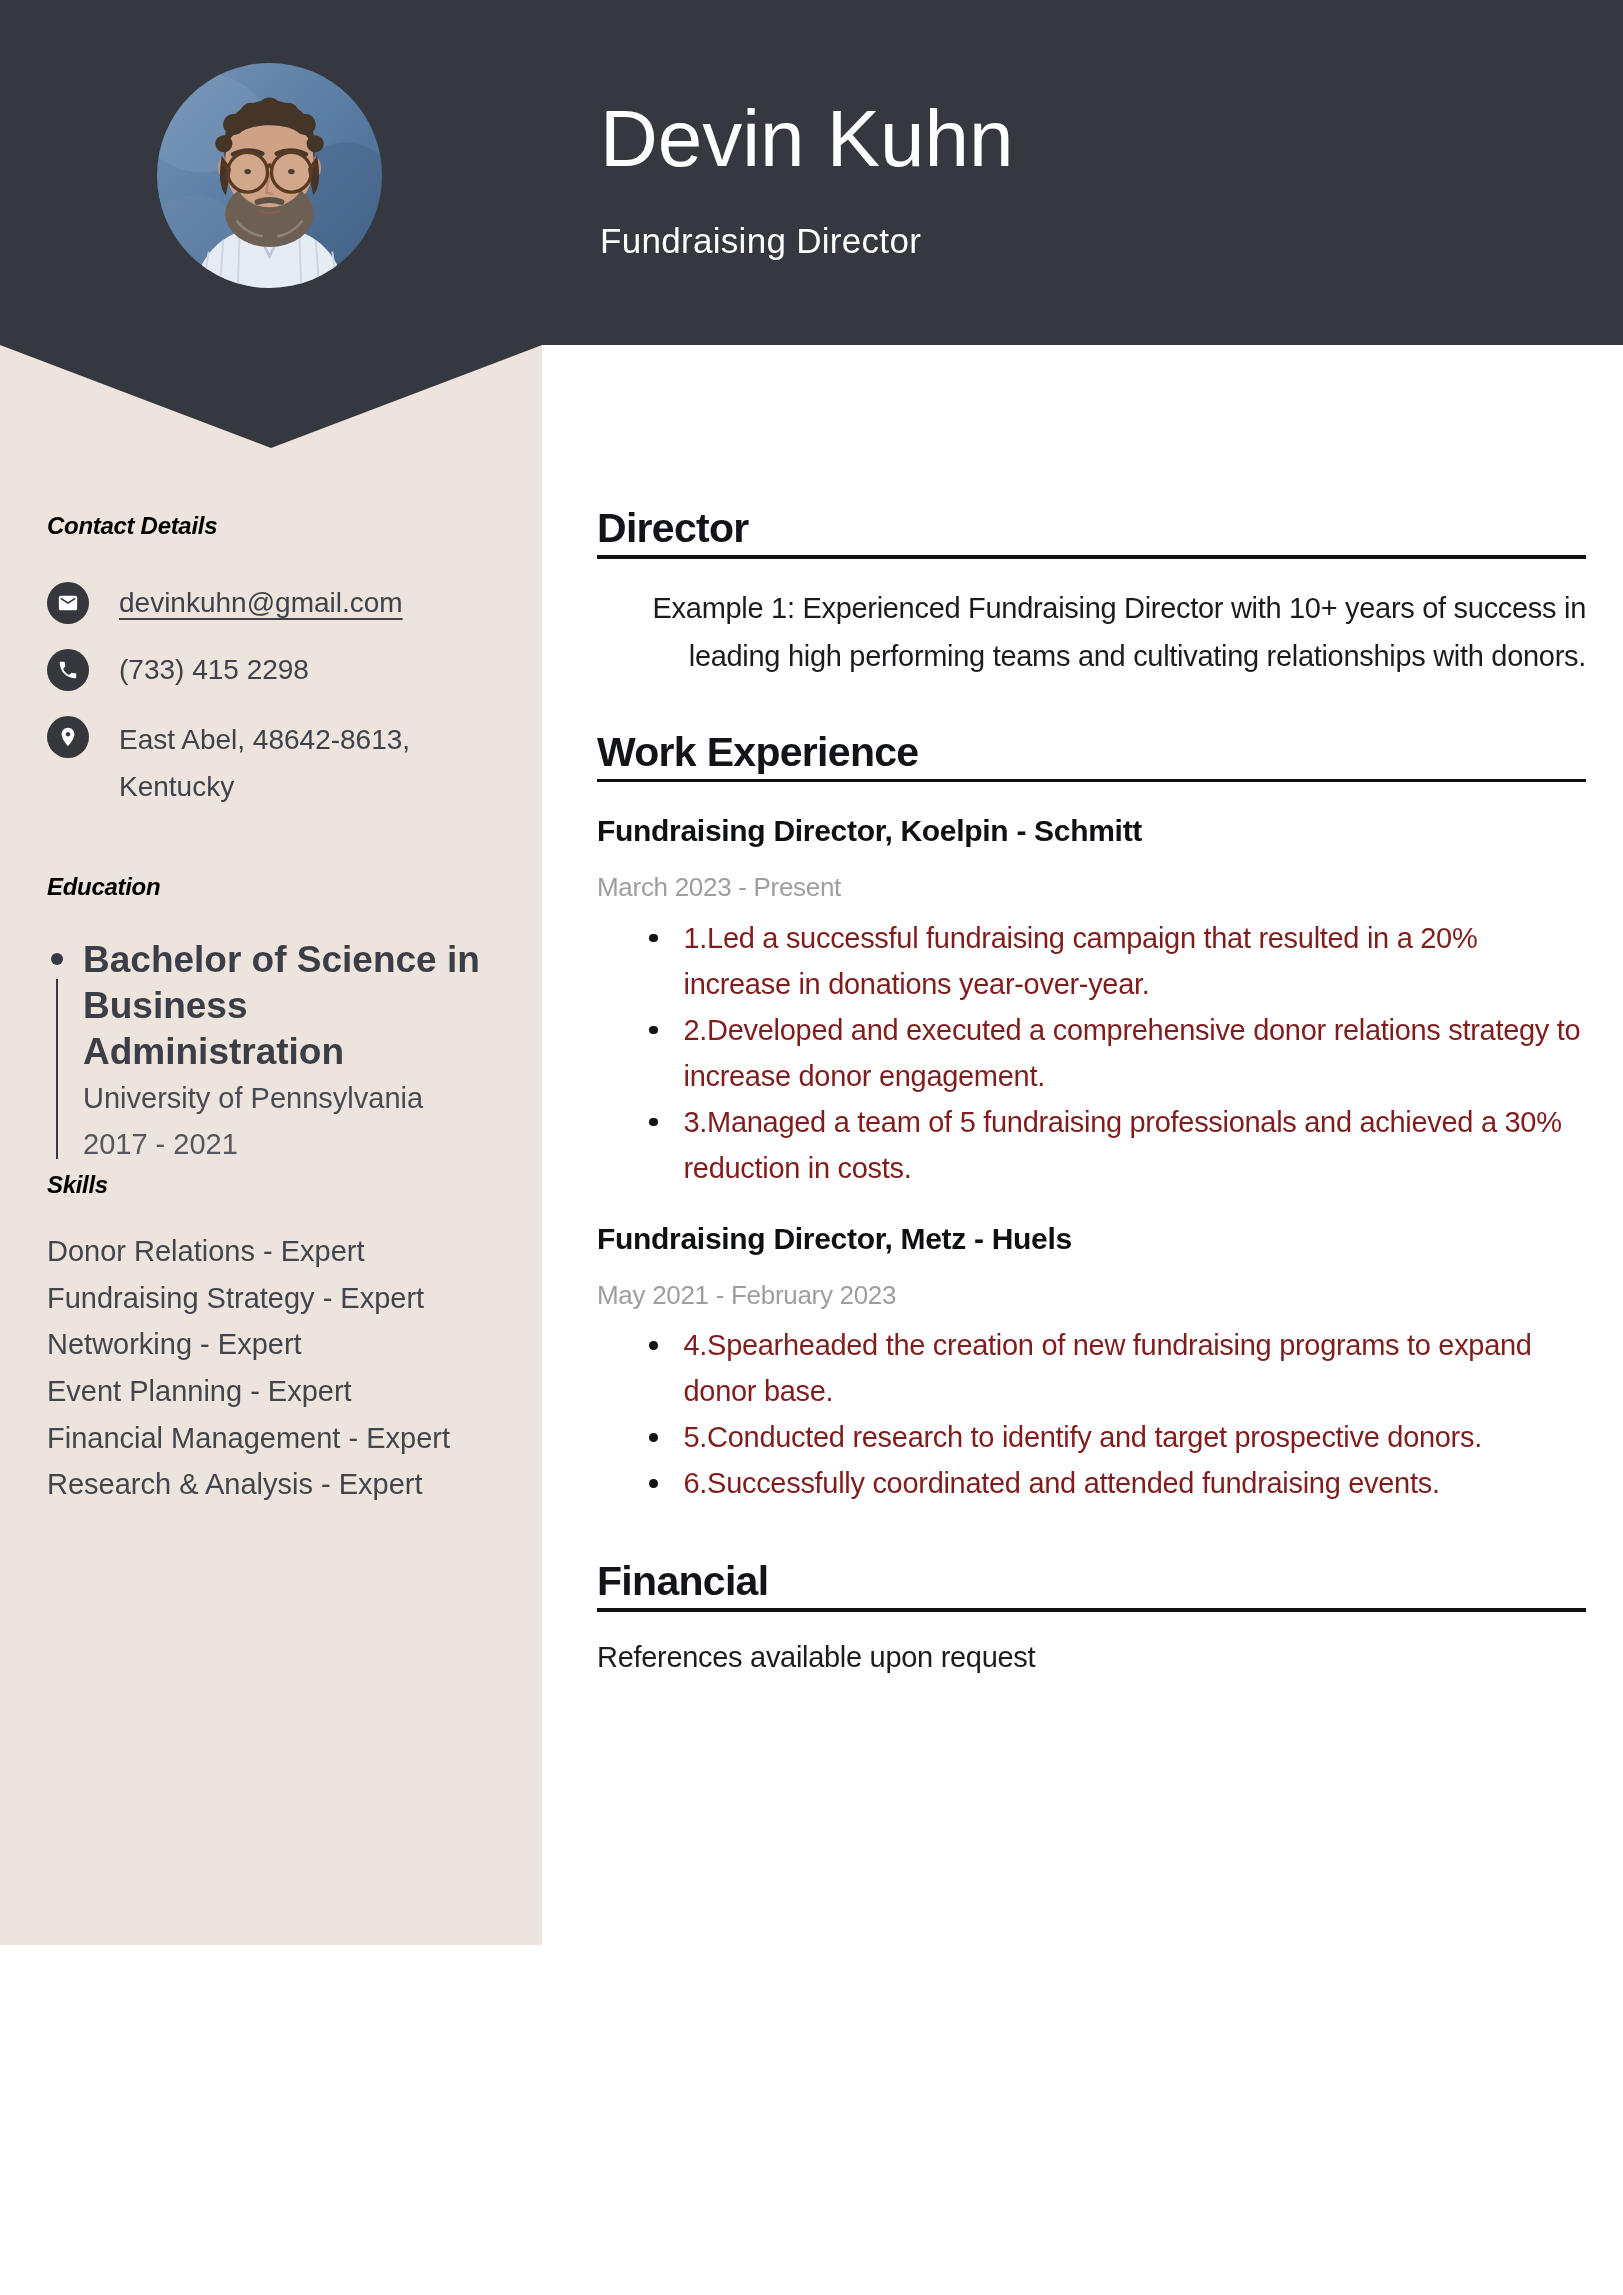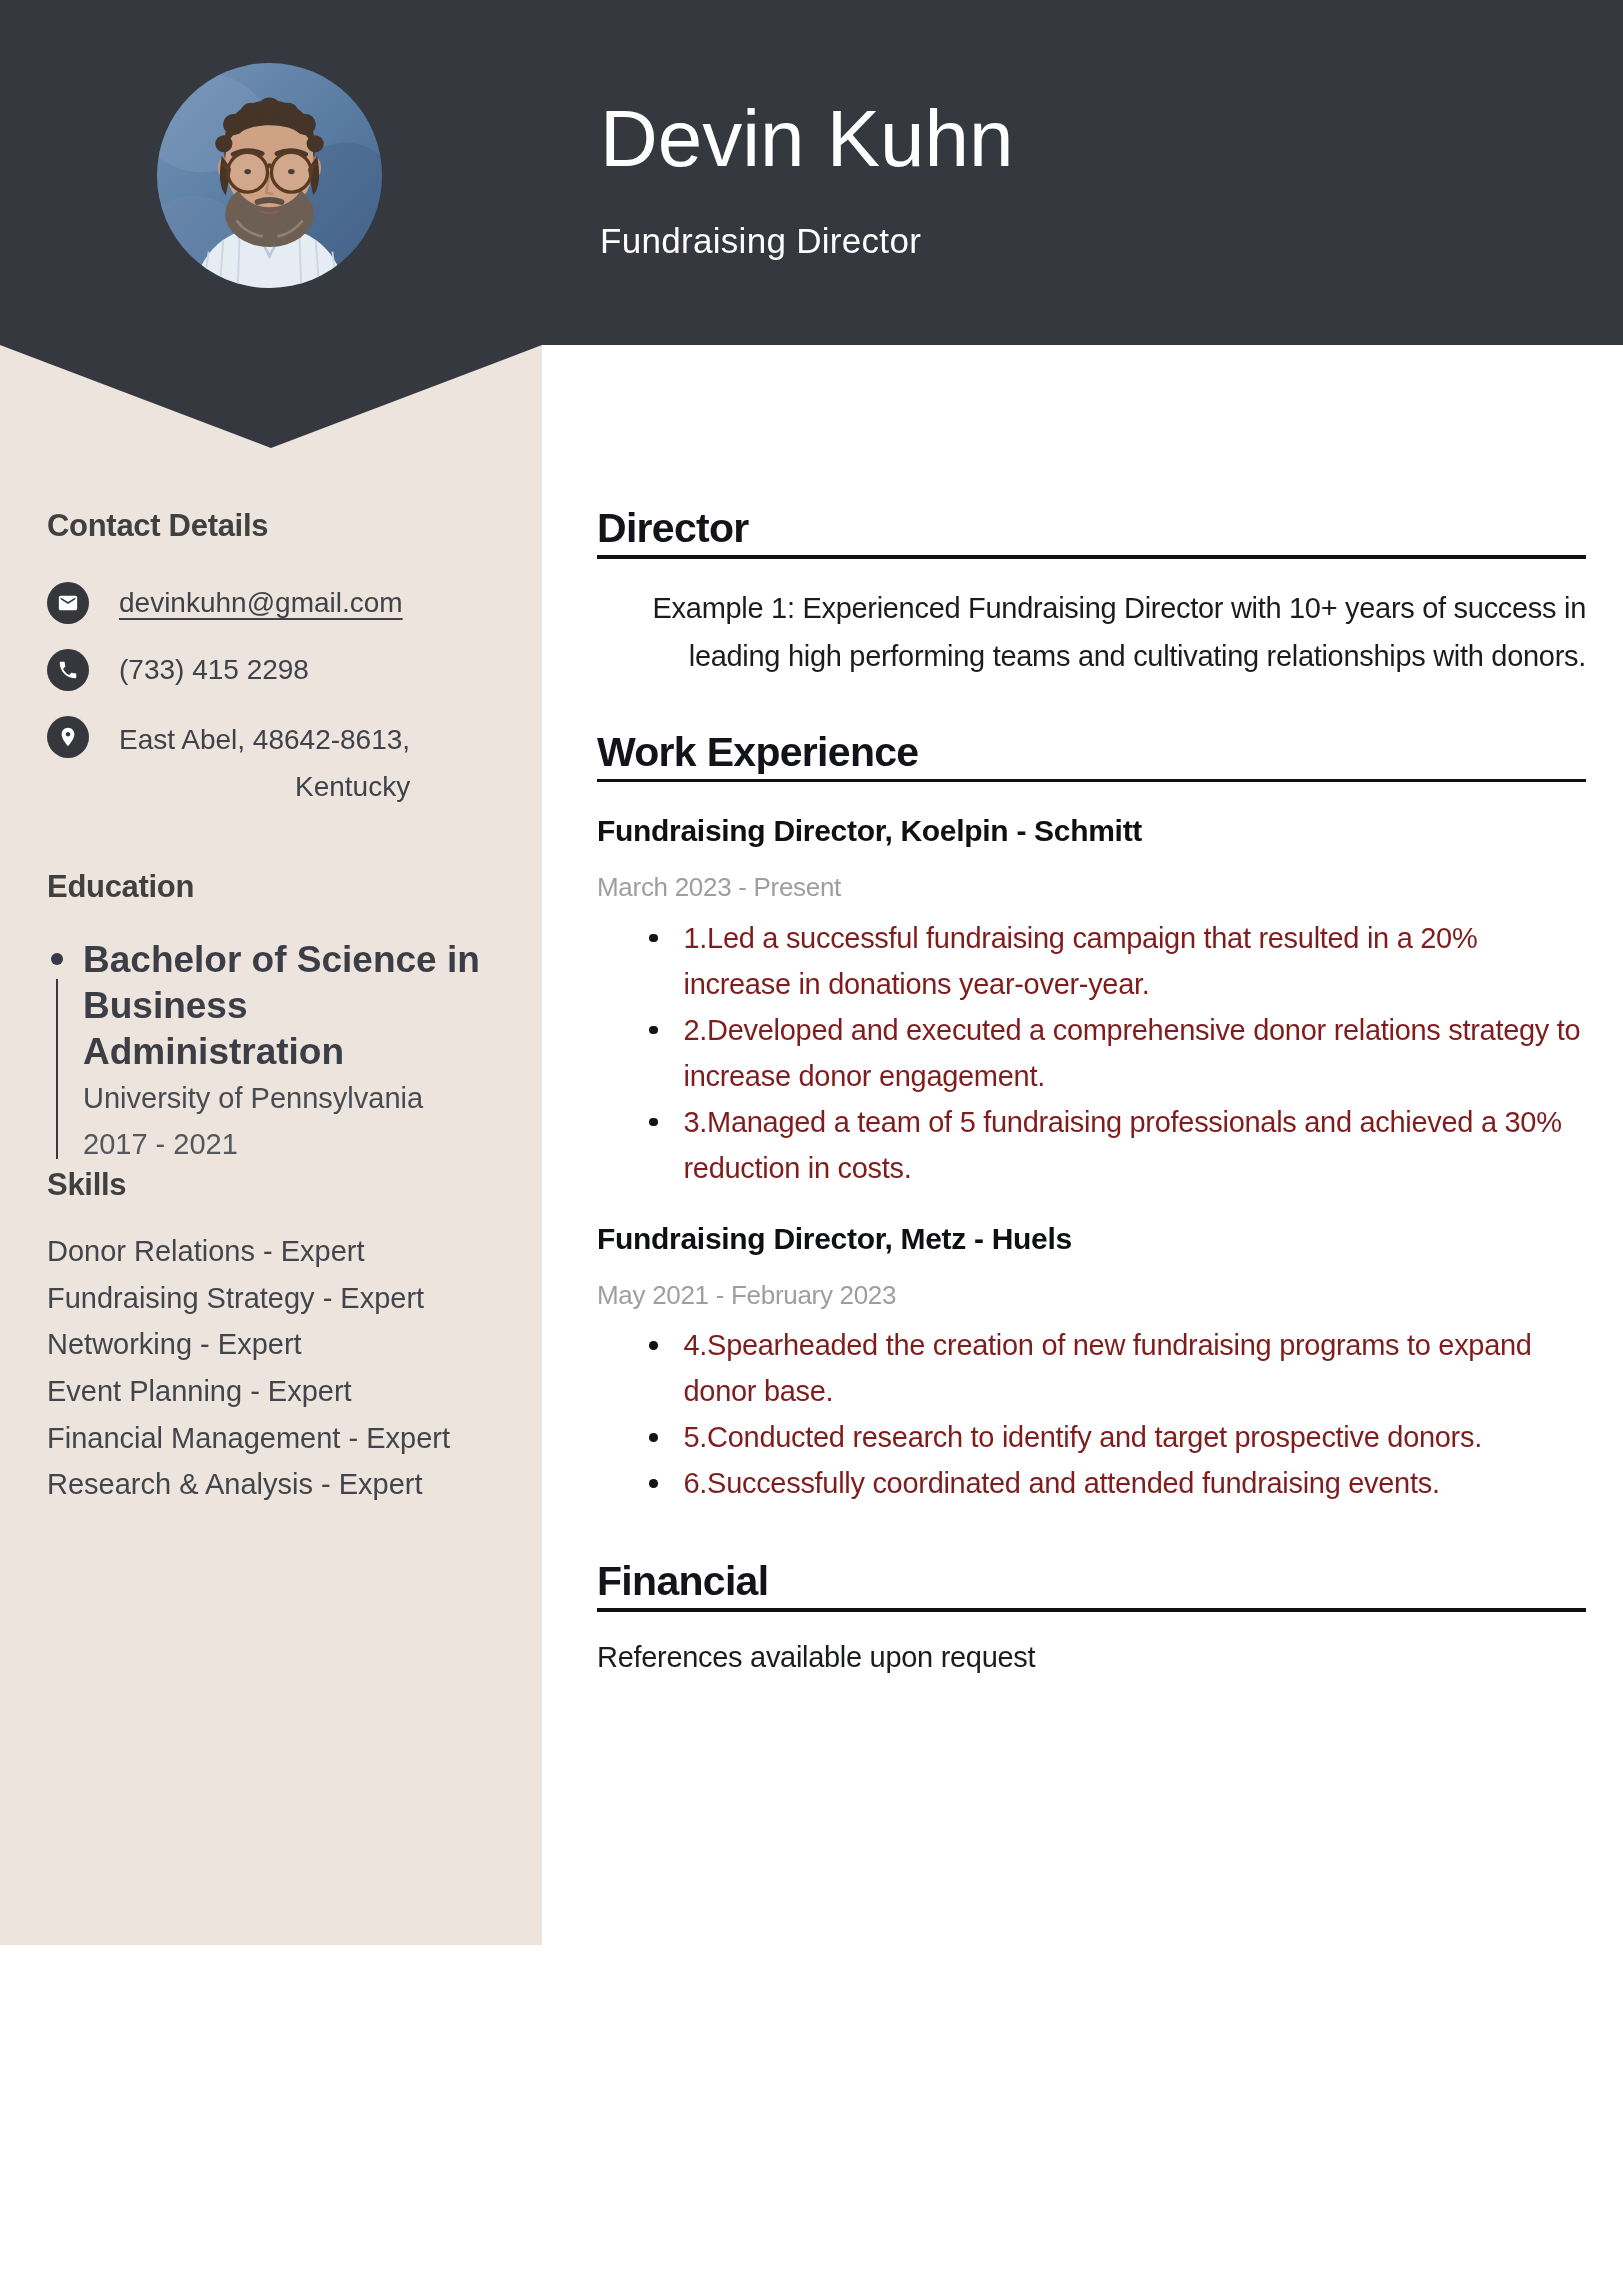--- a/index.html
+++ b/index.html
@@ -13,24 +13,24 @@
   .header-band { position:absolute; left:0; top:0; width:1623px; height:345px; background:#36383f; }
   .header-chevron { position:absolute; left:0; top:345px; width:542px; height:103px; background:#36383f;
     clip-path:polygon(0 0, 100% 0, 50% 100%); }
   .photo-wrap { position:absolute; left:157px; top:63px; width:225px; height:225px; border-radius:50%; overflow:hidden; }
   .photo-wrap svg { display:block; width:100%; height:100%; }
   .header-text { position:absolute; left:600px; top:96px; color:#ffffff; }
   .person-name { font-size:80px; font-weight:300; line-height:85px; letter-spacing:0px; color:#ffffff; }
   .person-title { margin-top:39px; font-size:35px; font-weight:300; line-height:42px; color:#fdfdfd; letter-spacing:0.3px; }
   
   .side-section { position:absolute; left:47px; width:458px; }
-  .side-heading { font-size:31px; font-weight:700; color:#404040; letter-spacing:-0.3px; line-height:38px; }
+  .side-heading { font-size:24px; font-weight:700; color:#000000; letter-spacing:-0.3px; line-height:38px;font-style:italic; }
   .contact-section { top:507px; }
   .contact-rows { margin-top:37px; }
-  .contact-row { display:flex; align-items:flex-start; margin-bottom:25px;text-align:right; }
+  .contact-row { display:flex; align-items:flex-start; margin-bottom:25px; }
   .icon-circle { flex:none; width:42px; height:42px; border-radius:50%; background:#35373d;
     display:flex; align-items:center; justify-content:center; }
   .icon-circle svg { width:22px; height:22px; }
   .contact-text { margin-left:30px; font-size:28px; color:#3f424b; line-height:47px; padding-top:0px; }
   .contact-row.single .contact-text { line-height:42px; }
   a.email-link { color:#3f424b; text-decoration:underline; text-decoration-thickness:2px; text-underline-offset:5.9px; }
   .education-section { top:868px; }
   .edu-entry { position:relative; margin-top:31px; padding-left:36px; }
   .edu-dot { position:absolute; left:3.9px; top:15.7px; width:12.4px; height:12.4px; border-radius:50%; background:#363943; }
   .edu-line { position:absolute; left:8.5px; top:42px; bottom:7.9px; width:2.6px; background:#363943; }

